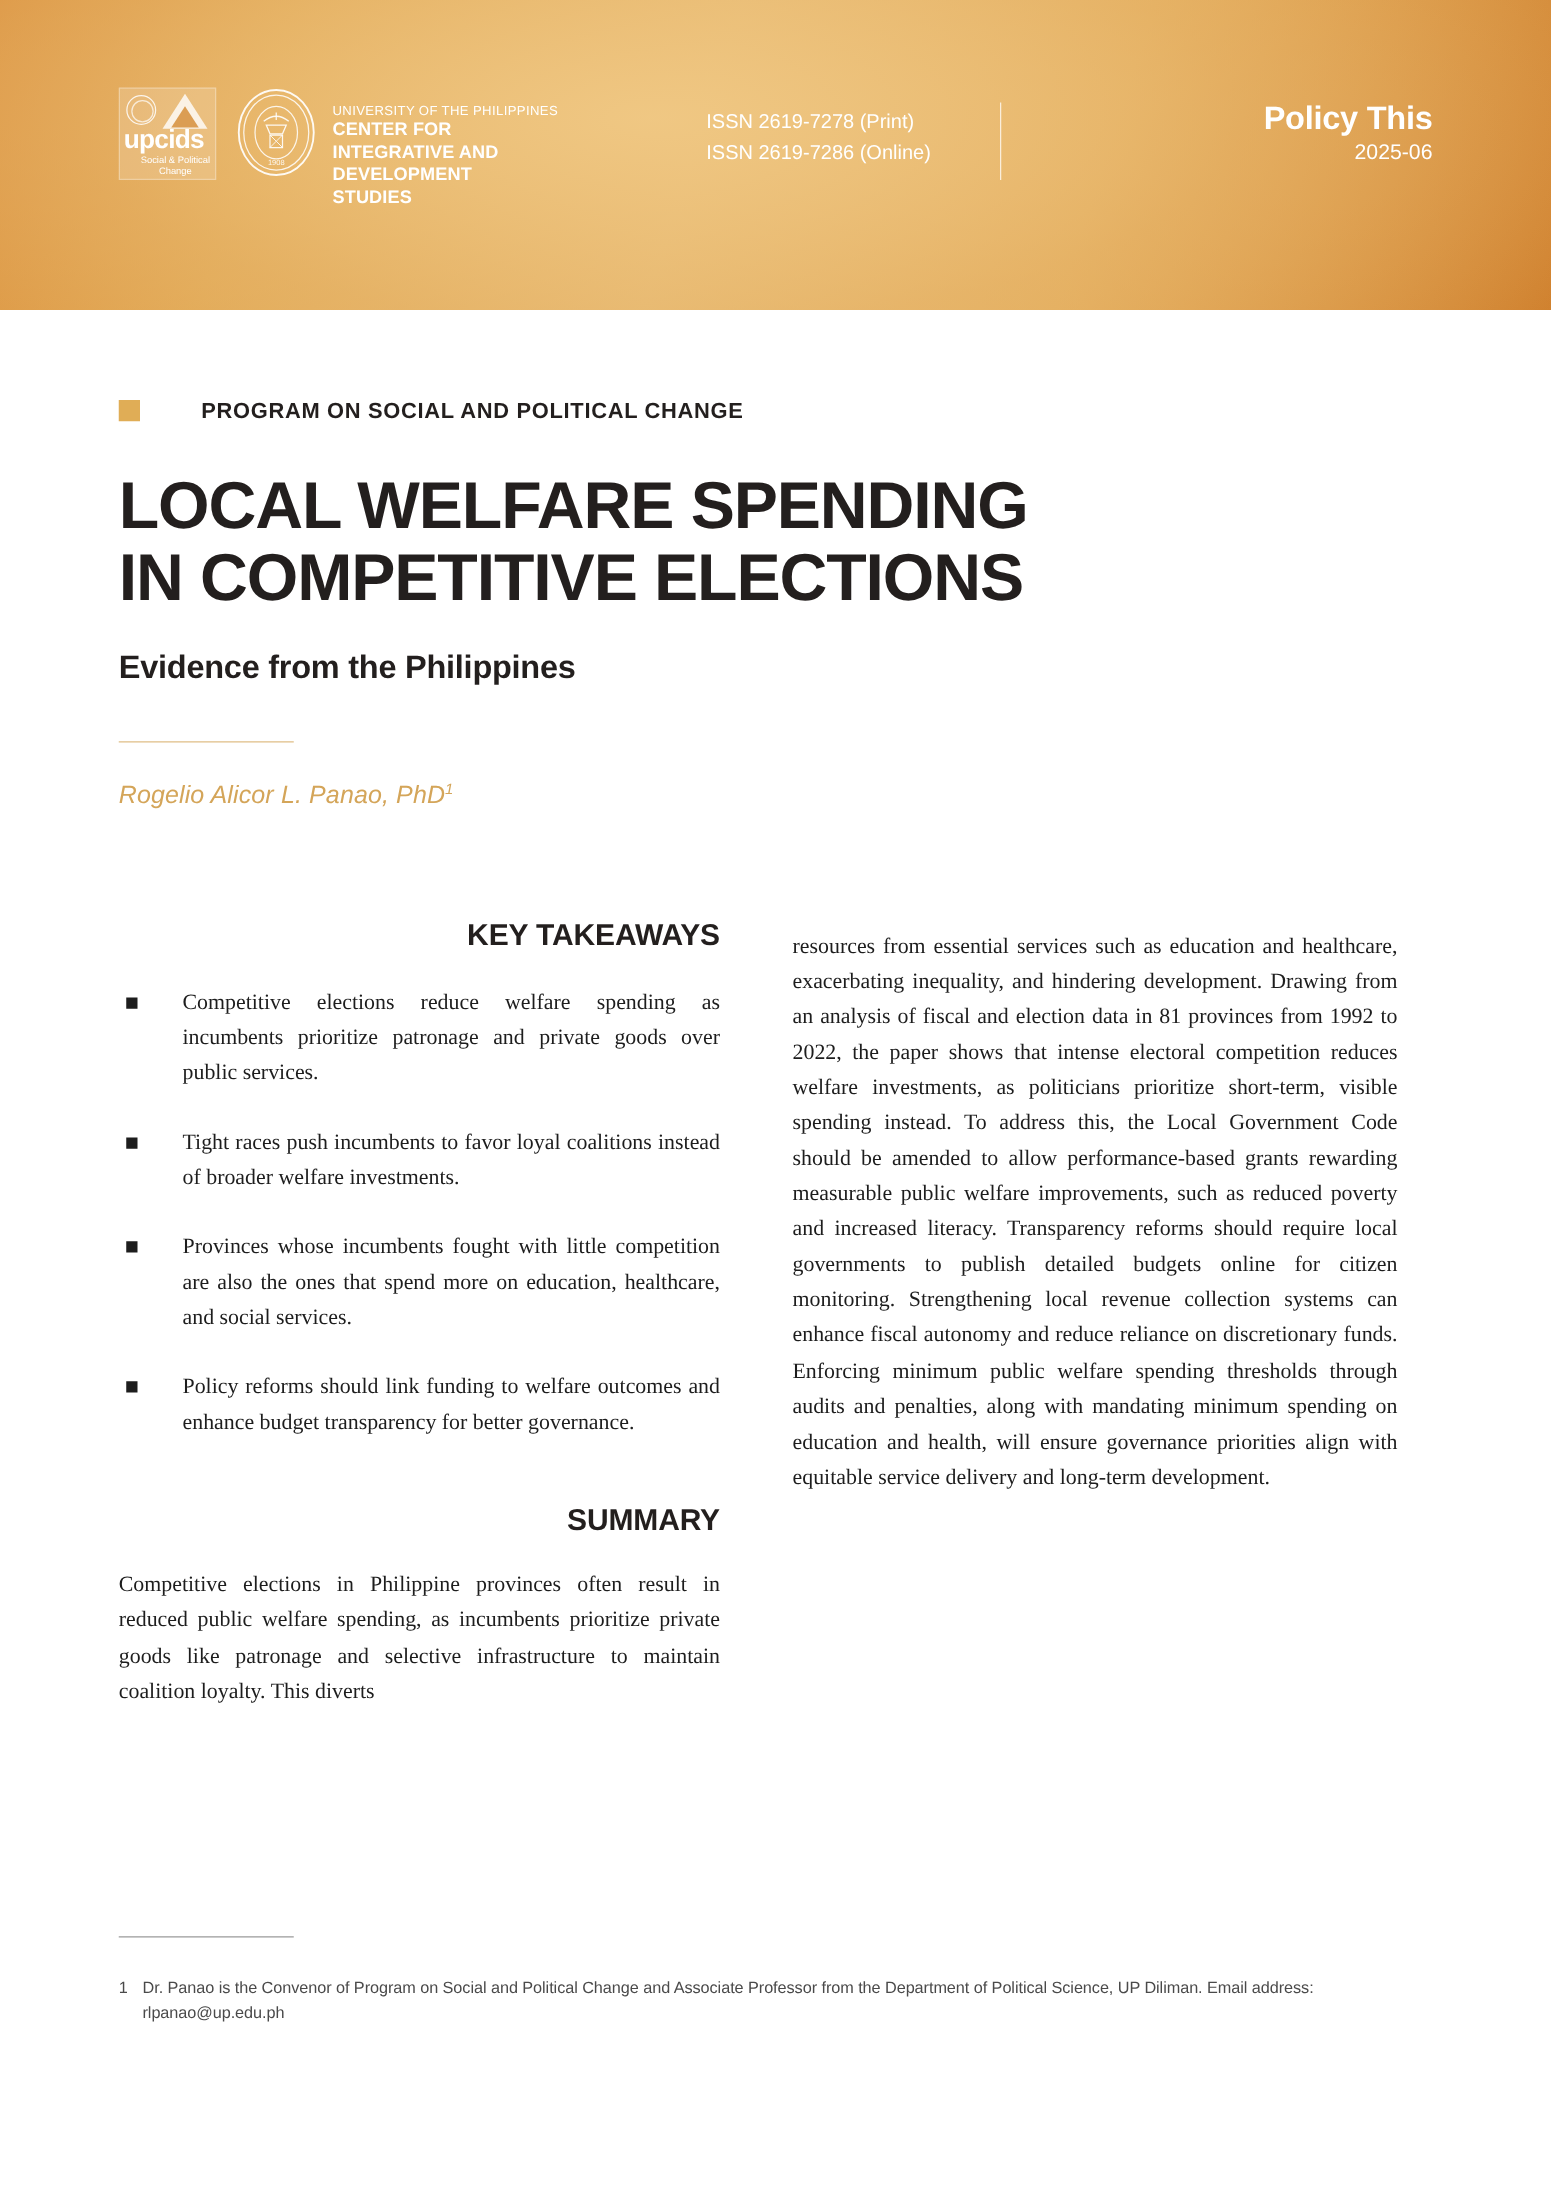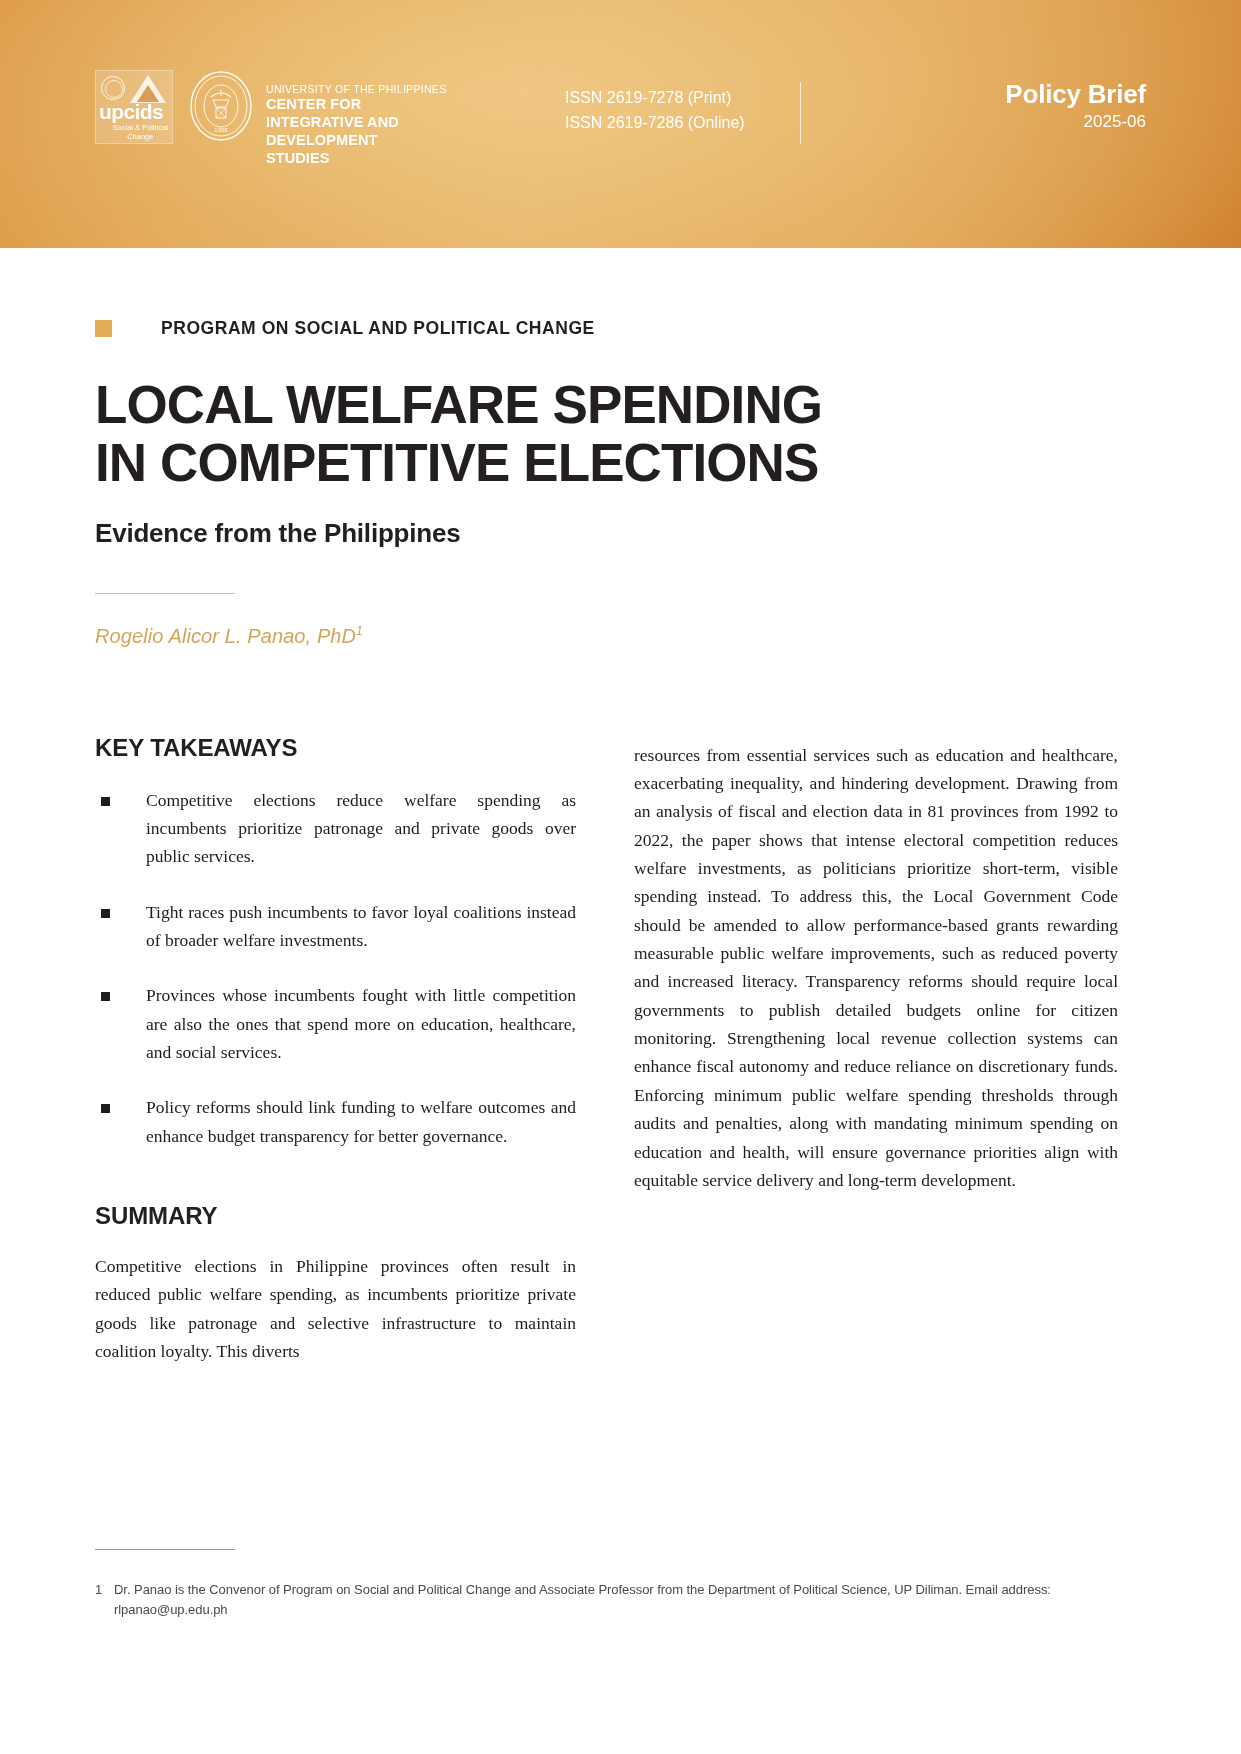--- a/index.html
+++ b/index.html
@@ -245,20 +245,21 @@
   .col-left  { width: 481px; flex: none; }
   .col-gap   { width: 58px;  flex: none; }
   .col-right { width: 484px; flex: none; padding-top: 7px; }
 
   .section-head {
     font-size: 24px;
     font-weight: 700;
     letter-spacing: -0.1px;
     color: #231f1e;
     margin-bottom: 24px;
+    text-align: right;
   }
   .section-head.tight { margin-bottom: 22px; }
 
   
   .serif {
     font-family: "Liberation Serif", serif;
     font-size: 17.5px;
     line-height: 1.62;
     color: #1d1d1d;
     text-align: justify;
@@ -353,21 +354,21 @@
     </div>
 
     <div class="issn-block">
       <div>ISSN 2619-7278 (Print)</div>
       <div>ISSN 2619-7286 (Online)</div>
     </div>
 
     <div class="header-rule"></div>
 
     <div class="pb-block">
-      <div class="pb-title">Policy Brief</div>
+      <div class="pb-title">Policy This</div>
       <div class="pb-number">2025-06</div>
     </div>
 
   </div>
 </div>
 
 <div class="page">
 
   <div class="program-line">
     <div class="program-square"></div>

